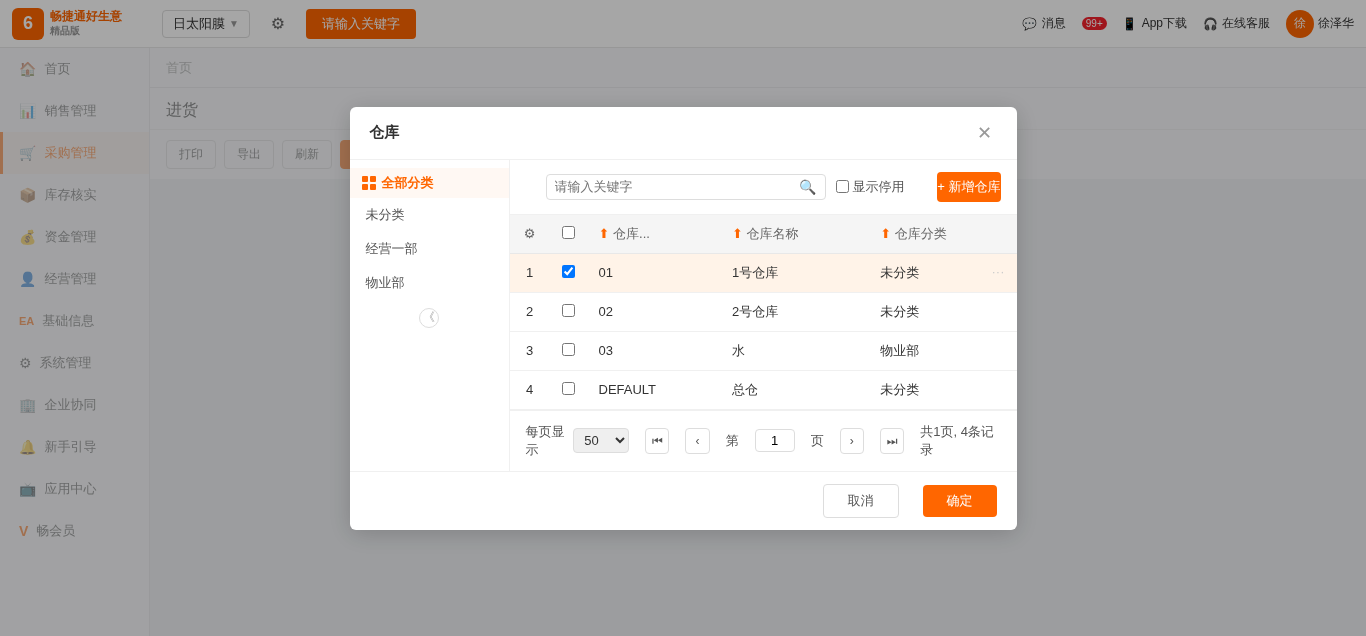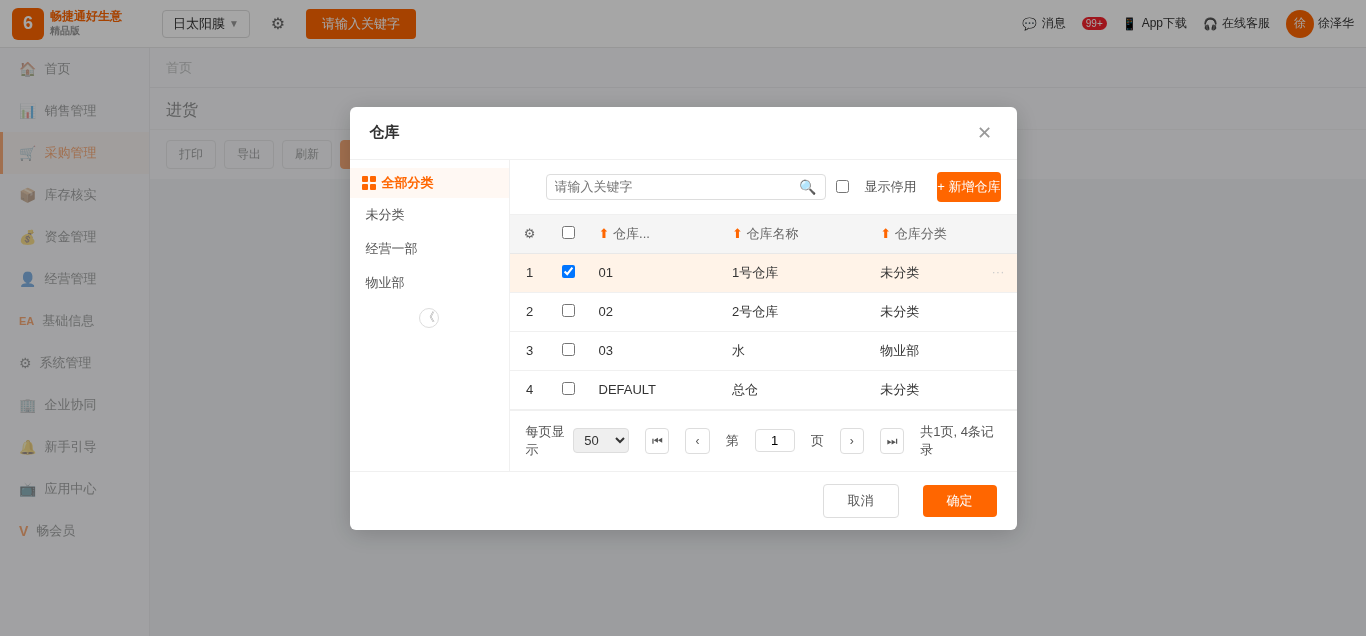--- a/index.html
+++ b/index.html
@@ -251,21 +251,21 @@
       flex: 1;
       max-width: 280px;
       margin-left: 20px;
     }
     .search-box input {
       border: none; outline: none; flex: 1; font-size: 13px; color: #333;
       background: transparent;
     }
     .search-icon { color: #999; font-size: 14px; cursor: pointer; }
     .show-disabled {
-      display: flex; align-items: center; gap: 16px;
+      display: flex; align-items: center; gap: 4px;
       font-size: 13px; color: #555; cursor: pointer;
     }
     .show-disabled input[type=checkbox] { cursor: pointer; }
     .add-btn {
       background: #ff6600;
       color: #fff;
       border: none;
       border-radius: 4px;
       padding: 6px 0;
       cursor: pointer;

